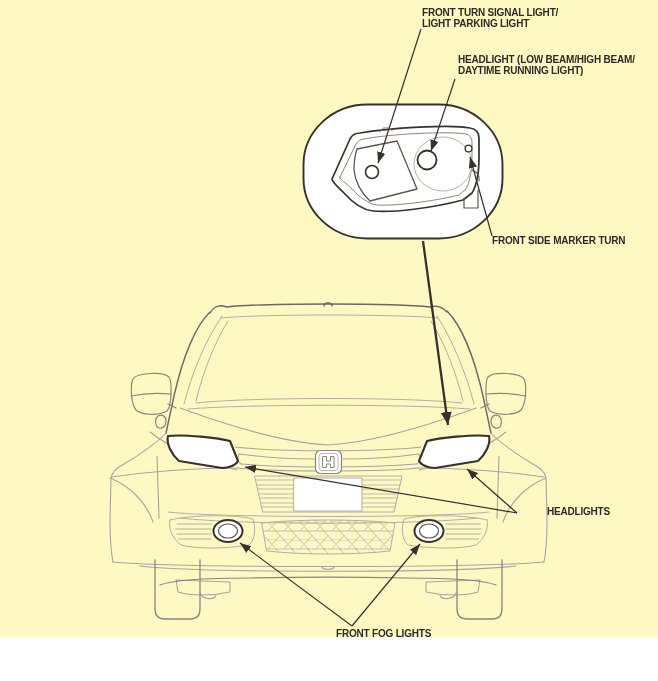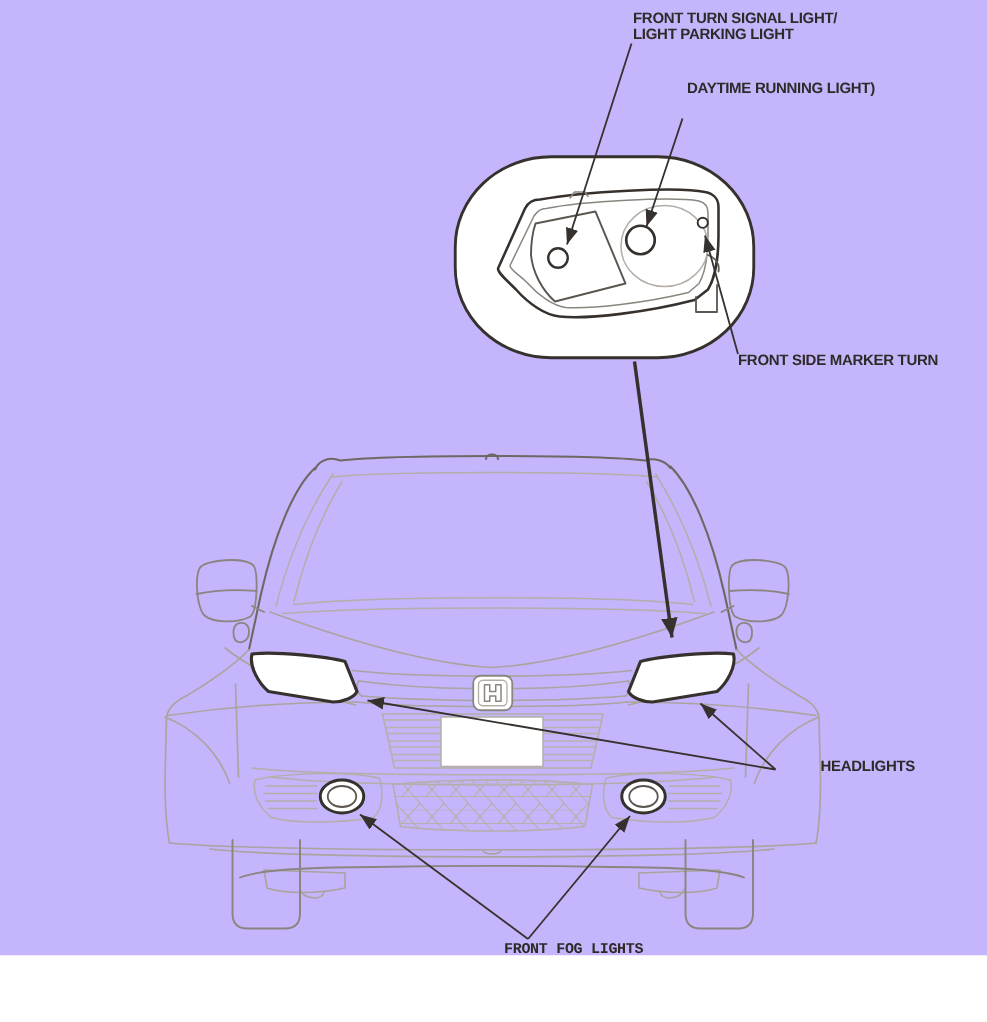--- a/index.html
+++ b/index.html
@@ -1,16 +1,16 @@
 <!DOCTYPE html>
 <html><head>
 <meta charset="utf-8">
 <style>
   html,body{margin:0;padding:0;background:#fff;}
-  #stage{position:relative;width:658px;height:637px;background:#c4b5fd;overflow:hidden;
+  #stage{position:relative;width:658px;height:637px;background:#fef9c3;overflow:hidden;
          font-family:"Liberation Sans",sans-serif;}
   .lbl{position:absolute;font-weight:bold;font-size:10px;line-height:11px;
        letter-spacing:-0.2px;color:#2e2a27;white-space:nowrap;}
   svg{position:absolute;left:0;top:0;}
 </style>
 </head>
 <body>
 
 <div id="stage">
 
@@ -165,22 +165,23 @@
     <line x1="352" y1="626" x2="420" y2="544" marker-end="url(#ah)"></line>
   </g>
 </svg>
 
 <div class="lbl" style="left:422px;top:7px;">
   <div>FRONT TURN SIGNAL LIGHT/</div>
   <div>LIGHT PARKING LIGHT</div>
 </div>
 
 <div class="lbl" style="left:458px;top:54px;">
+  <div>HEADLIGHT (LOW BEAM/HIGH BEAM/</div>
   <div>DAYTIME RUNNING LIGHT)</div>
 </div>
 
 <div class="lbl" style="left:492px;top:235px;">FRONT SIDE MARKER TURN</div>
 
 <div class="lbl" style="left:520px;top:506px;padding-left:27px;">HEADLIGHTS</div>
 
-<div class="lbl" style="left:336px;top:628px;font-family:Liberation Mono, monospace;">FRONT FOG LIGHTS</div>
+<div class="lbl" style="left:336px;top:628px;">FRONT FOG LIGHTS</div>
 
 </div>
 
 </body></html>

